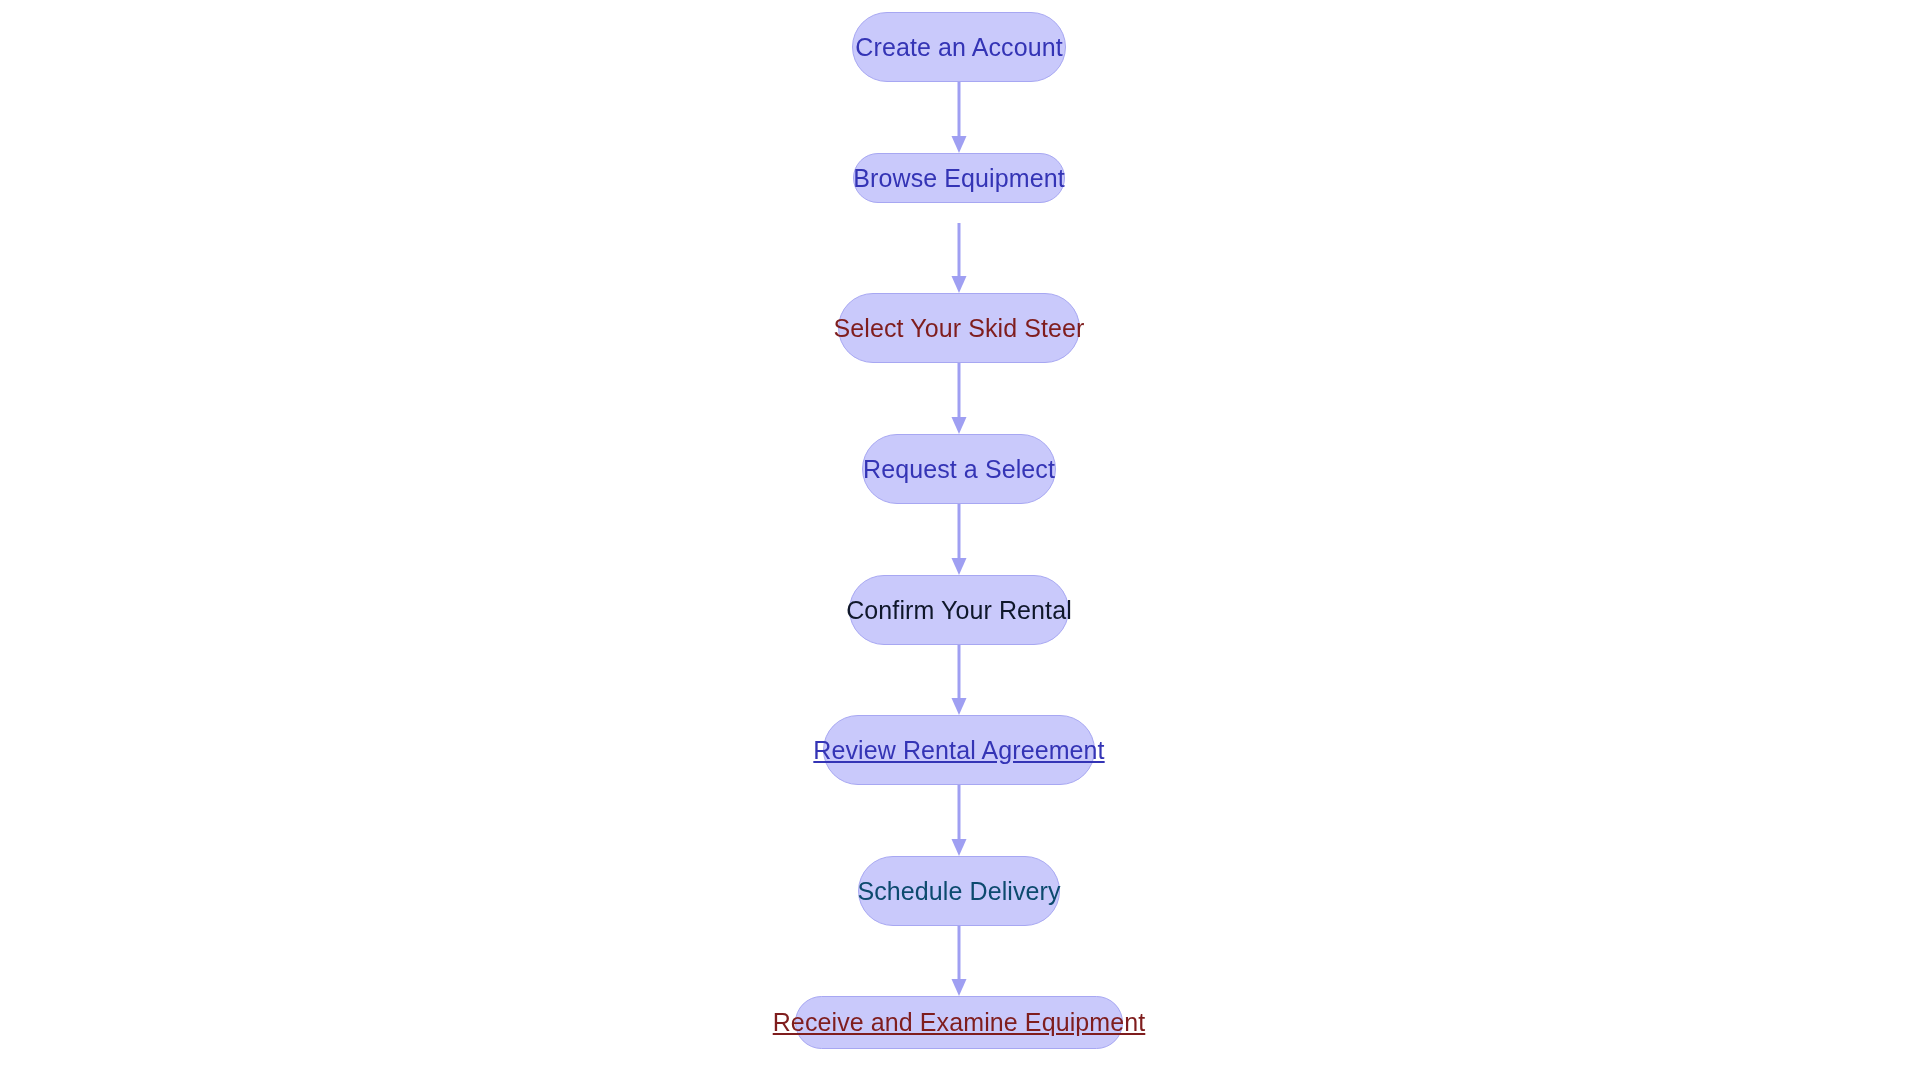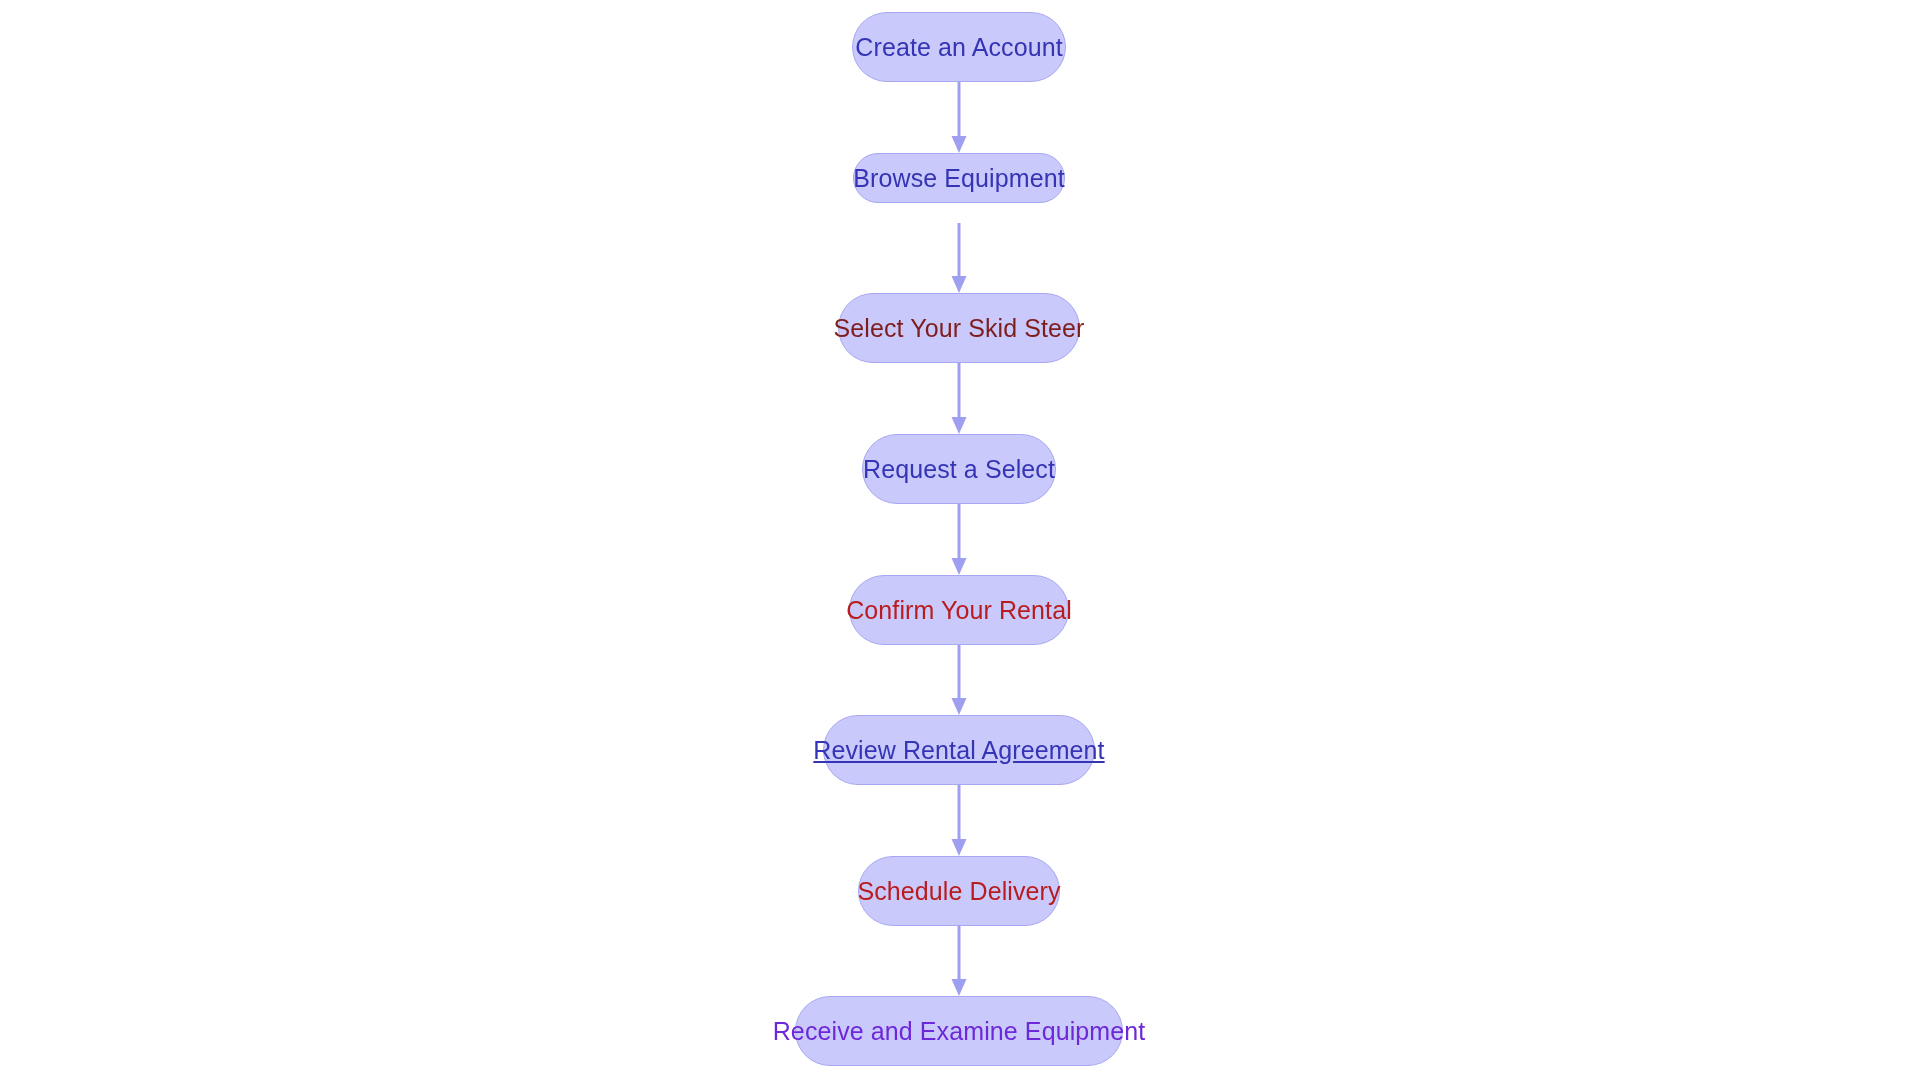--- a/index.html
+++ b/index.html
@@ -101,27 +101,27 @@
       </div>
       <div class="flow-node" style="left: 853px; top: 153px; width: 212px; height: 50px; background: rgb(201, 201, 251); border-color: rgb(167, 167, 242); color: rgb(52, 52, 181);">
         <span class="node-label">Browse Equipment</span>
       </div>
       <div class="flow-node" style="left: 838px; top: 293px; width: 242px; height: 70px; background: rgb(201, 201, 251); border-color: rgb(167, 167, 242); color: #7f1d1d;">
         <span class="node-label">Select Your Skid Steer</span>
       </div>
       <div class="flow-node" style="left: 862px; top: 434px; width: 194px; height: 70px; background: rgb(201, 201, 251); border-color: rgb(167, 167, 242); color: rgb(52, 52, 181);">
         <span class="node-label">Request a Select</span>
       </div>
-      <div class="flow-node" style="left: 849px; top: 575px; width: 220px; height: 70px; background: rgb(201, 201, 251); border-color: rgb(167, 167, 242); color: #b91c1c;">
+      <div class="flow-node" style="left: 849px; top: 575px; width: 220px; height: 70px; background: rgb(201, 201, 251); border-color: rgb(167, 167, 242); color: #0f172a;">
         <span class="node-label">Confirm Your Rental</span>
       </div>
       <div class="flow-node" style="left: 823px; top: 715px; width: 272px; height: 70px; background: rgb(201, 201, 251); border-color: rgb(167, 167, 242); color: rgb(52, 52, 181); text-decoration: underline;">
         <span class="node-label">Review Rental Agreement</span>
       </div>
-      <div class="flow-node" style="left: 858px; top: 856px; width: 202px; height: 70px; background: rgb(201, 201, 251); border-color: rgb(167, 167, 242); color: #b91c1c;">
+      <div class="flow-node" style="left: 858px; top: 856px; width: 202px; height: 70px; background: rgb(201, 201, 251); border-color: rgb(167, 167, 242); color: #0c4a6e;">
         <span class="node-label">Schedule Delivery</span>
       </div>
-      <div class="flow-node" style="left: 795px; top: 996px; width: 328px; height: 70px; background: rgb(201, 201, 251); border-color: rgb(167, 167, 242); color: #6d28d9;">
+      <div class="flow-node" style="left: 795px; top: 996px; width: 328px; height: 53px; background: rgb(201, 201, 251); border-color: rgb(167, 167, 242); color: #7f1d1d; text-decoration: underline;">
         <span class="node-label">Receive and Examine Equipment</span>
       </div>
     </div>
 
 </div>
 
 </body></html>

